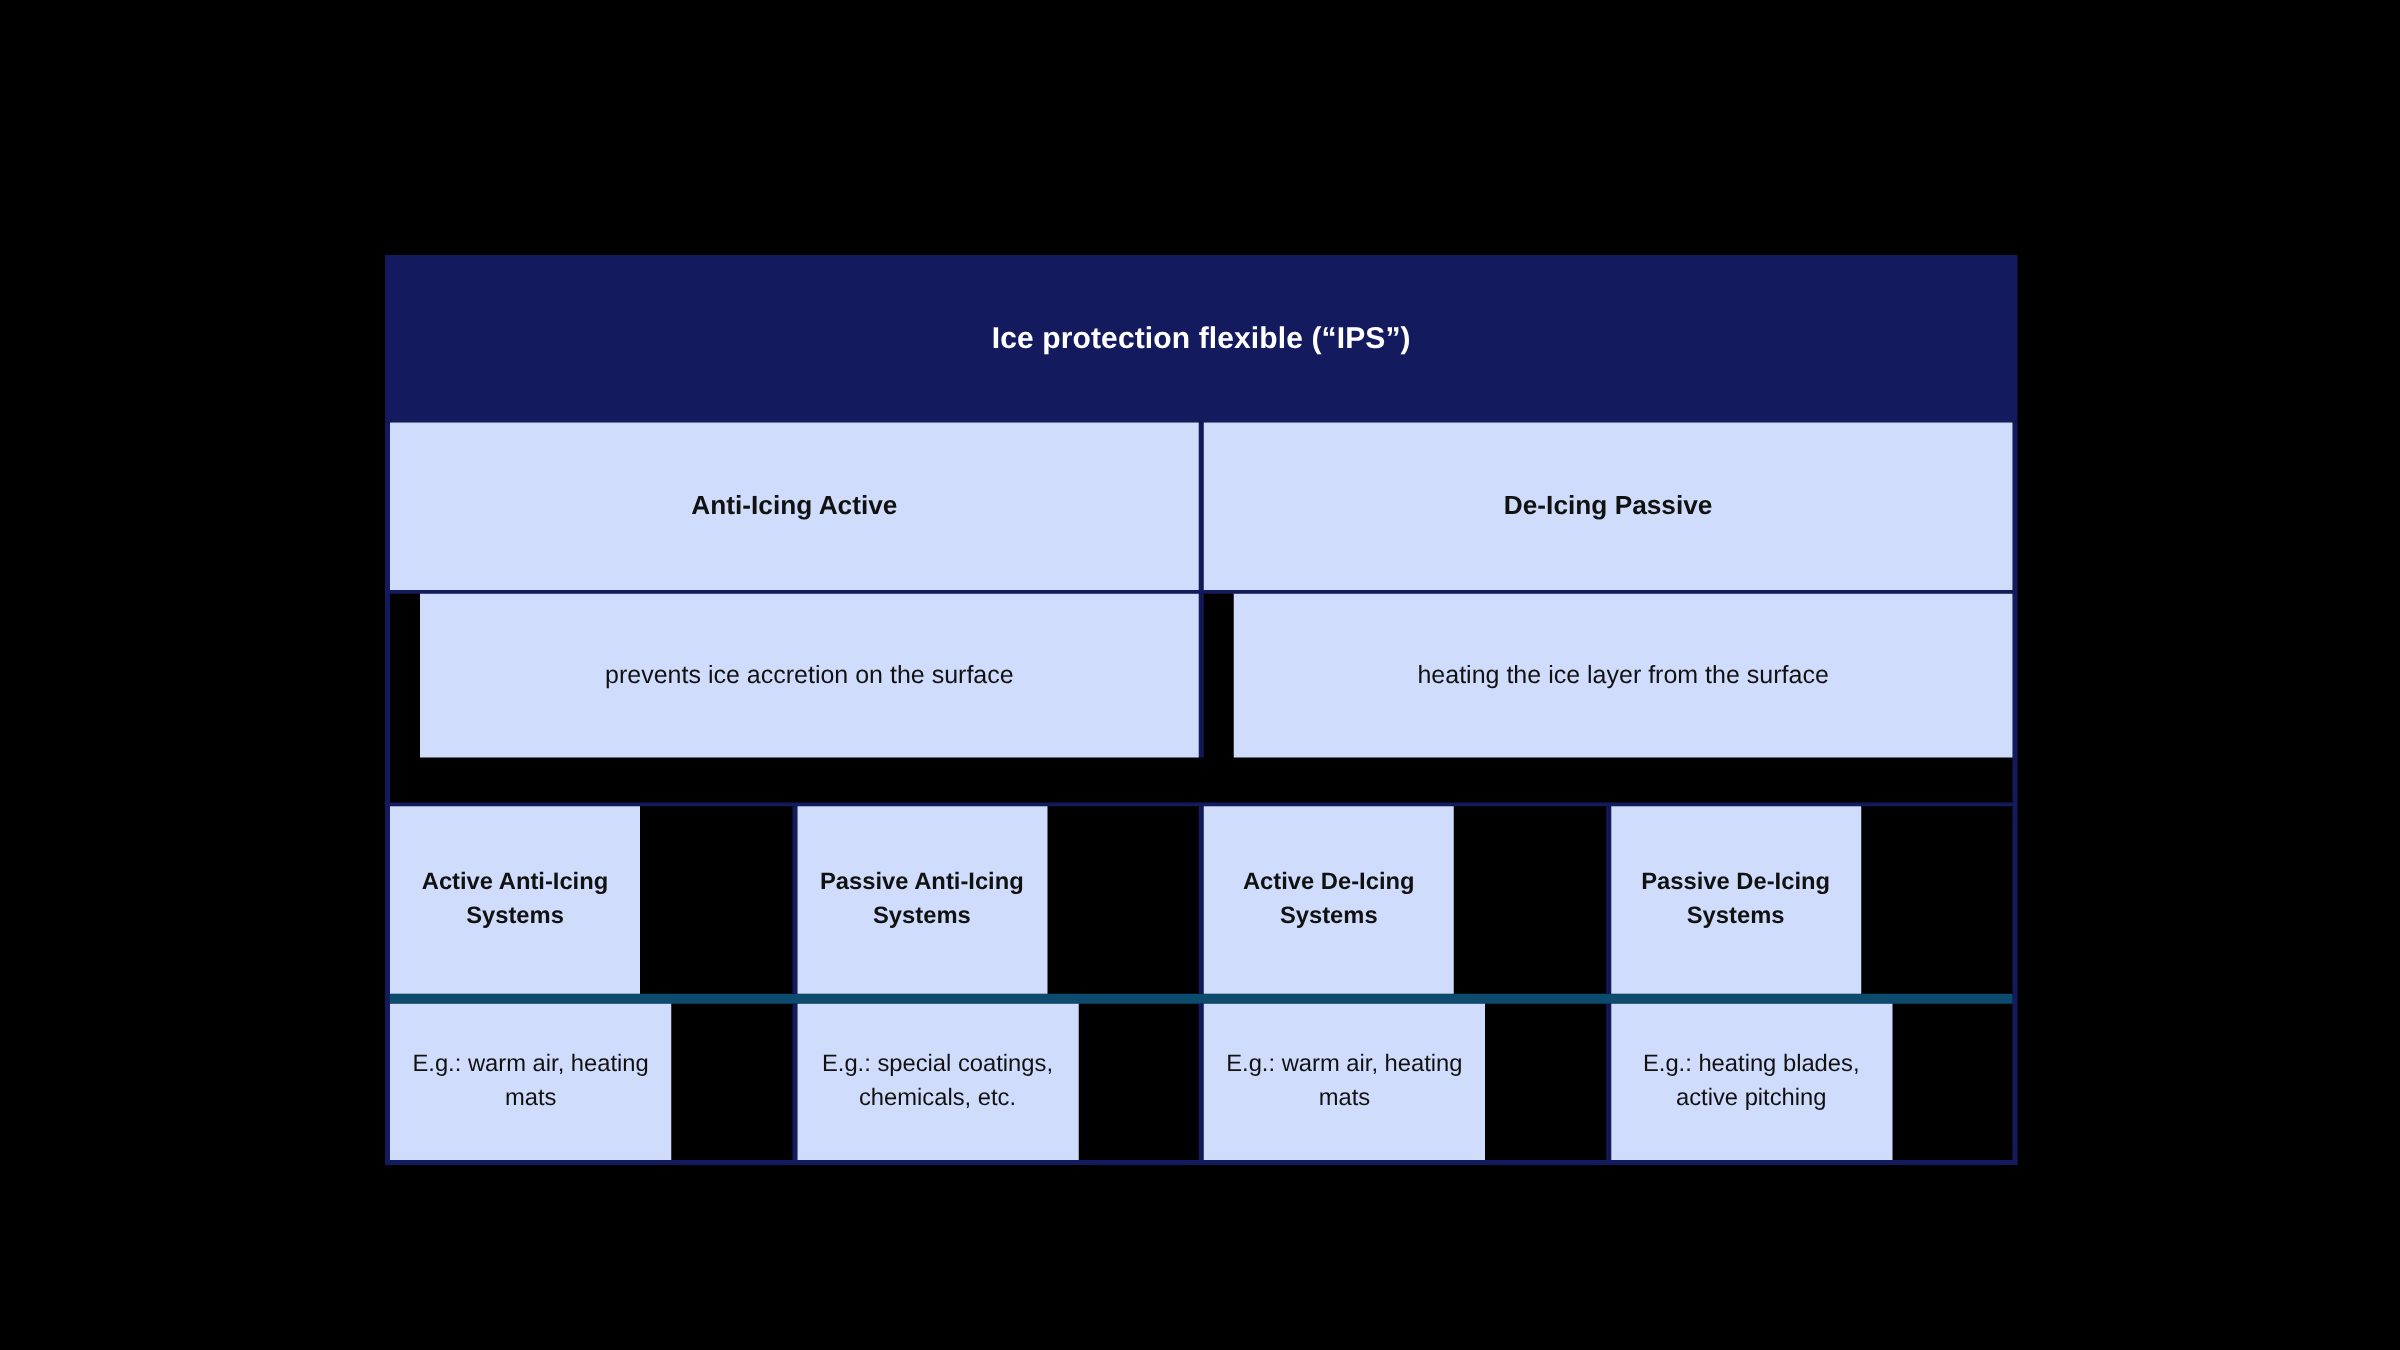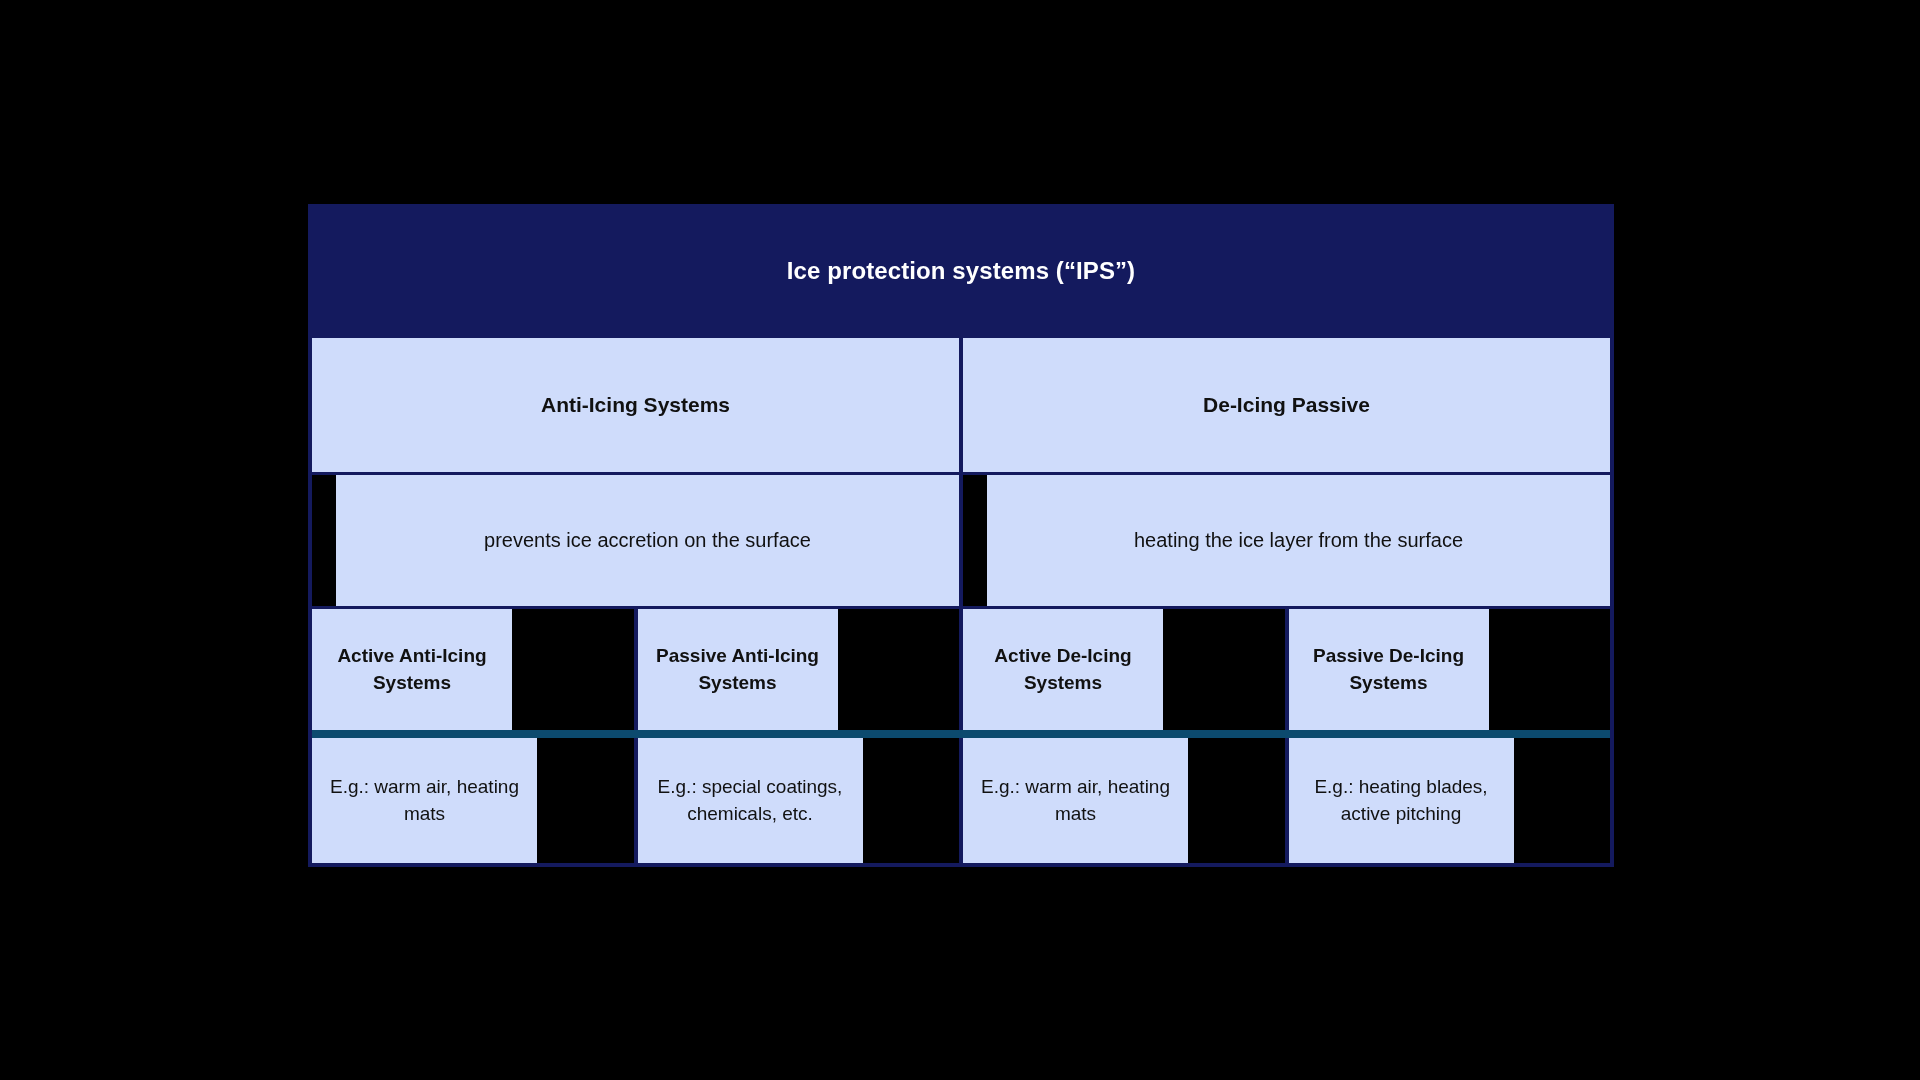--- a/index.html
+++ b/index.html
@@ -52,21 +52,21 @@
     box-sizing: border-box;
   }
 
   .ips-row {
     display: flex;
     width: 100%;
     box-sizing: border-box;
   }
   .ips-row.r1 { height: 134px; }
   .ips-row.r2 { height: 134px; border-top: 3px solid #141a5e; }
-  .ips-row.r3 { height: 124px; border-top: 3px solid #141a5e; }
+  .ips-row.r3 { height: 153px; border-top: 3px solid #141a5e; margin-top: 36px; }
   .ips-row.r4 { height: 133px; border-top: 8px solid #0c4a6e; }
 
   .ips-cell {
     background: #cfdcfb;
     display: flex;
     align-items: center;
     justify-content: center;
     text-align: center;
     box-sizing: border-box;
     padding: 6px 14px;
@@ -115,28 +115,28 @@
     line-height: 1.4;
     max-width: 225px;
   }
 </style>
 </head>
 <body>
 
 <div id="diagram-root">
 
   <div class="ips-header">
-    <div class="ips-header-title">Ice protection systems (“IPS”)</div>
+    <div class="ips-header-title">Ice protection flexible (“IPS”)</div>
   </div>
 
   <div class="ips-body">
 
     <div class="ips-row r1">
       <div class="half left">
-        <div class="ips-cell wide cell-bold">Anti-Icing Systems</div>
+        <div class="ips-cell wide cell-bold">Anti-Icing Active</div>
       </div>
       <div class="half right">
         <div class="ips-cell wide cell-bold">De-Icing Passive</div>
       </div>
     </div>
 
     <div class="ips-row r2">
       <div class="half left">
         <div class="ips-cell wide cell-regular">prevents ice accretion on the surface</div>
       </div>

